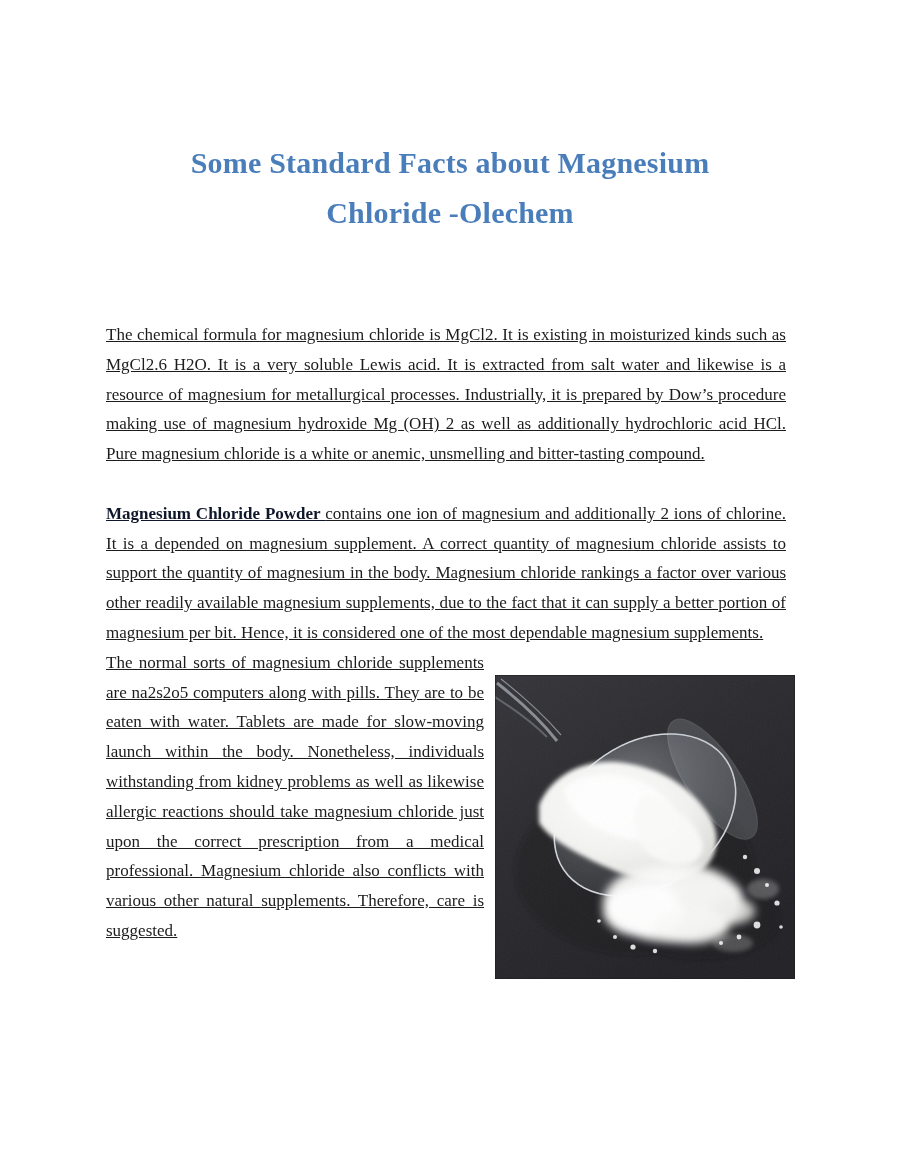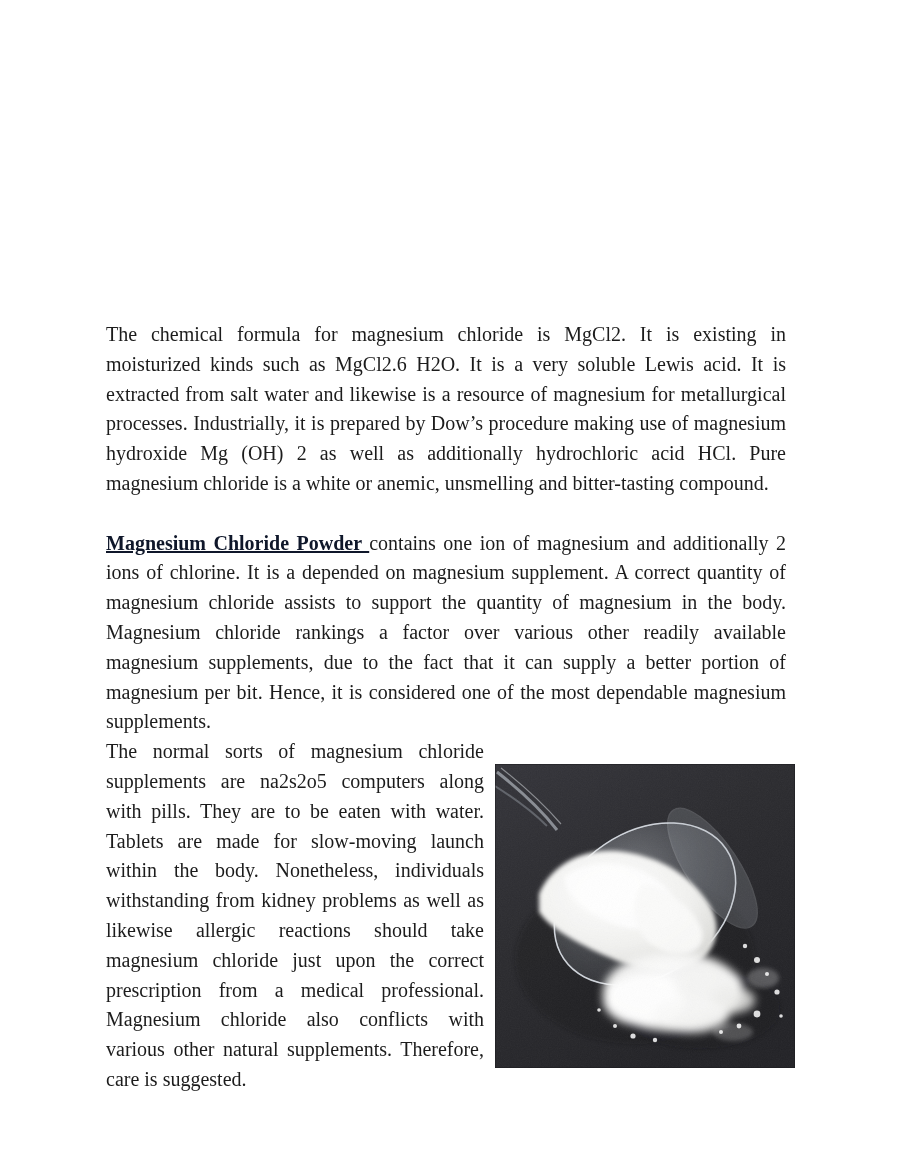--- a/index.html
+++ b/index.html
@@ -34,26 +34,27 @@
     letter-spacing: 0.2px;
   }
   .content {
     position: absolute;
     left: 106px;
     top: 320px;
     width: 689px;
   }
   p.body-par {
     margin: 0 9px 0 0;
-    font-size: 20px;
+    font-size: 17px;
     line-height: 29.8px;
     text-align: justify;
     text-justify: inter-word;
     color: #1c1c1c;
     font-family: "Liberation Serif", "DejaVu Serif", serif;
+    text-decoration: underline;
   }
   p.body-par + p.body-par {
     margin-top: 29.8px;
   }
   p.body-par:last-child {
     text-align: justify;
   }
   a.inline-link {
     color: #0f172a;
     font-weight: bold;
@@ -70,20 +71,24 @@
     display: block;
     width: 300px;
     height: 304px;
   }
 </style>
 </head>
 <body>
 
 <div class="page">
 
+  <h1 class="doc-title">
+    <span>Some Standard Facts about Magnesium</span><br>
+    <span>Chloride -Olechem</span>
+  </h1>
 
   <div class="content">
 
     <p class="body-par">
       <span>The chemical formula for magnesium chloride is MgCl2. It is existing in moisturized kinds such as MgCl2.6 H2O. It is a very soluble Lewis acid. It is extracted from salt water and likewise is a resource of magnesium for metallurgical processes. Industrially, it is prepared by Dow’s procedure making use of magnesium hydroxide Mg (OH) 2 as well as additionally hydrochloric acid HCl. Pure magnesium chloride is a white or anemic, unsmelling and bitter-tasting compound.</span>
     </p>
 
     <p class="body-par"><a class="inline-link" href="#">Magnesium Chloride Powder </a><span>contains one ion of magnesium and additionally 2 ions of chlorine. It is a depended on magnesium supplement. A correct quantity of magnesium chloride assists to support the quantity of magnesium in the body. Magnesium chloride rankings a factor over various other readily available magnesium supplements, due to the fact that it can supply a better portion of magnesium per bit. Hence, it is considered one of the most dependable magnesium supplements.</span></p>
 
     <div class="img-wrap">

